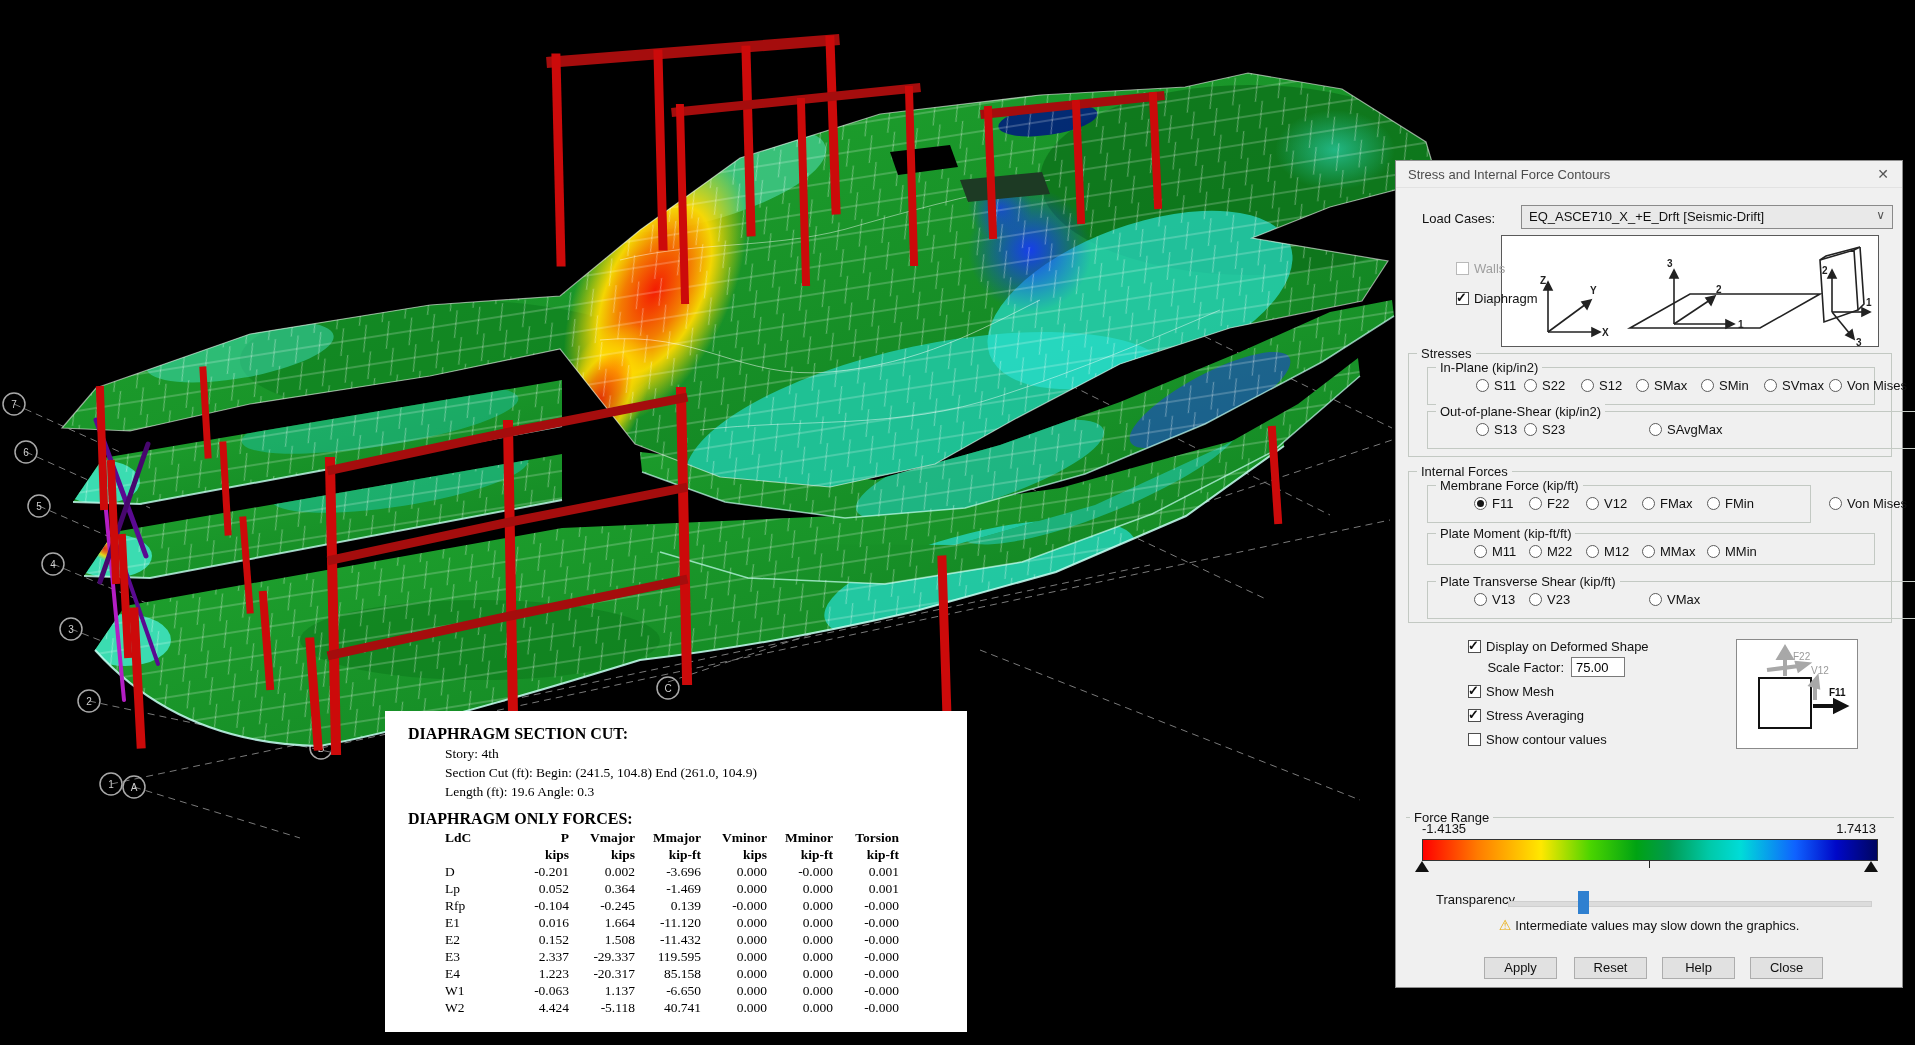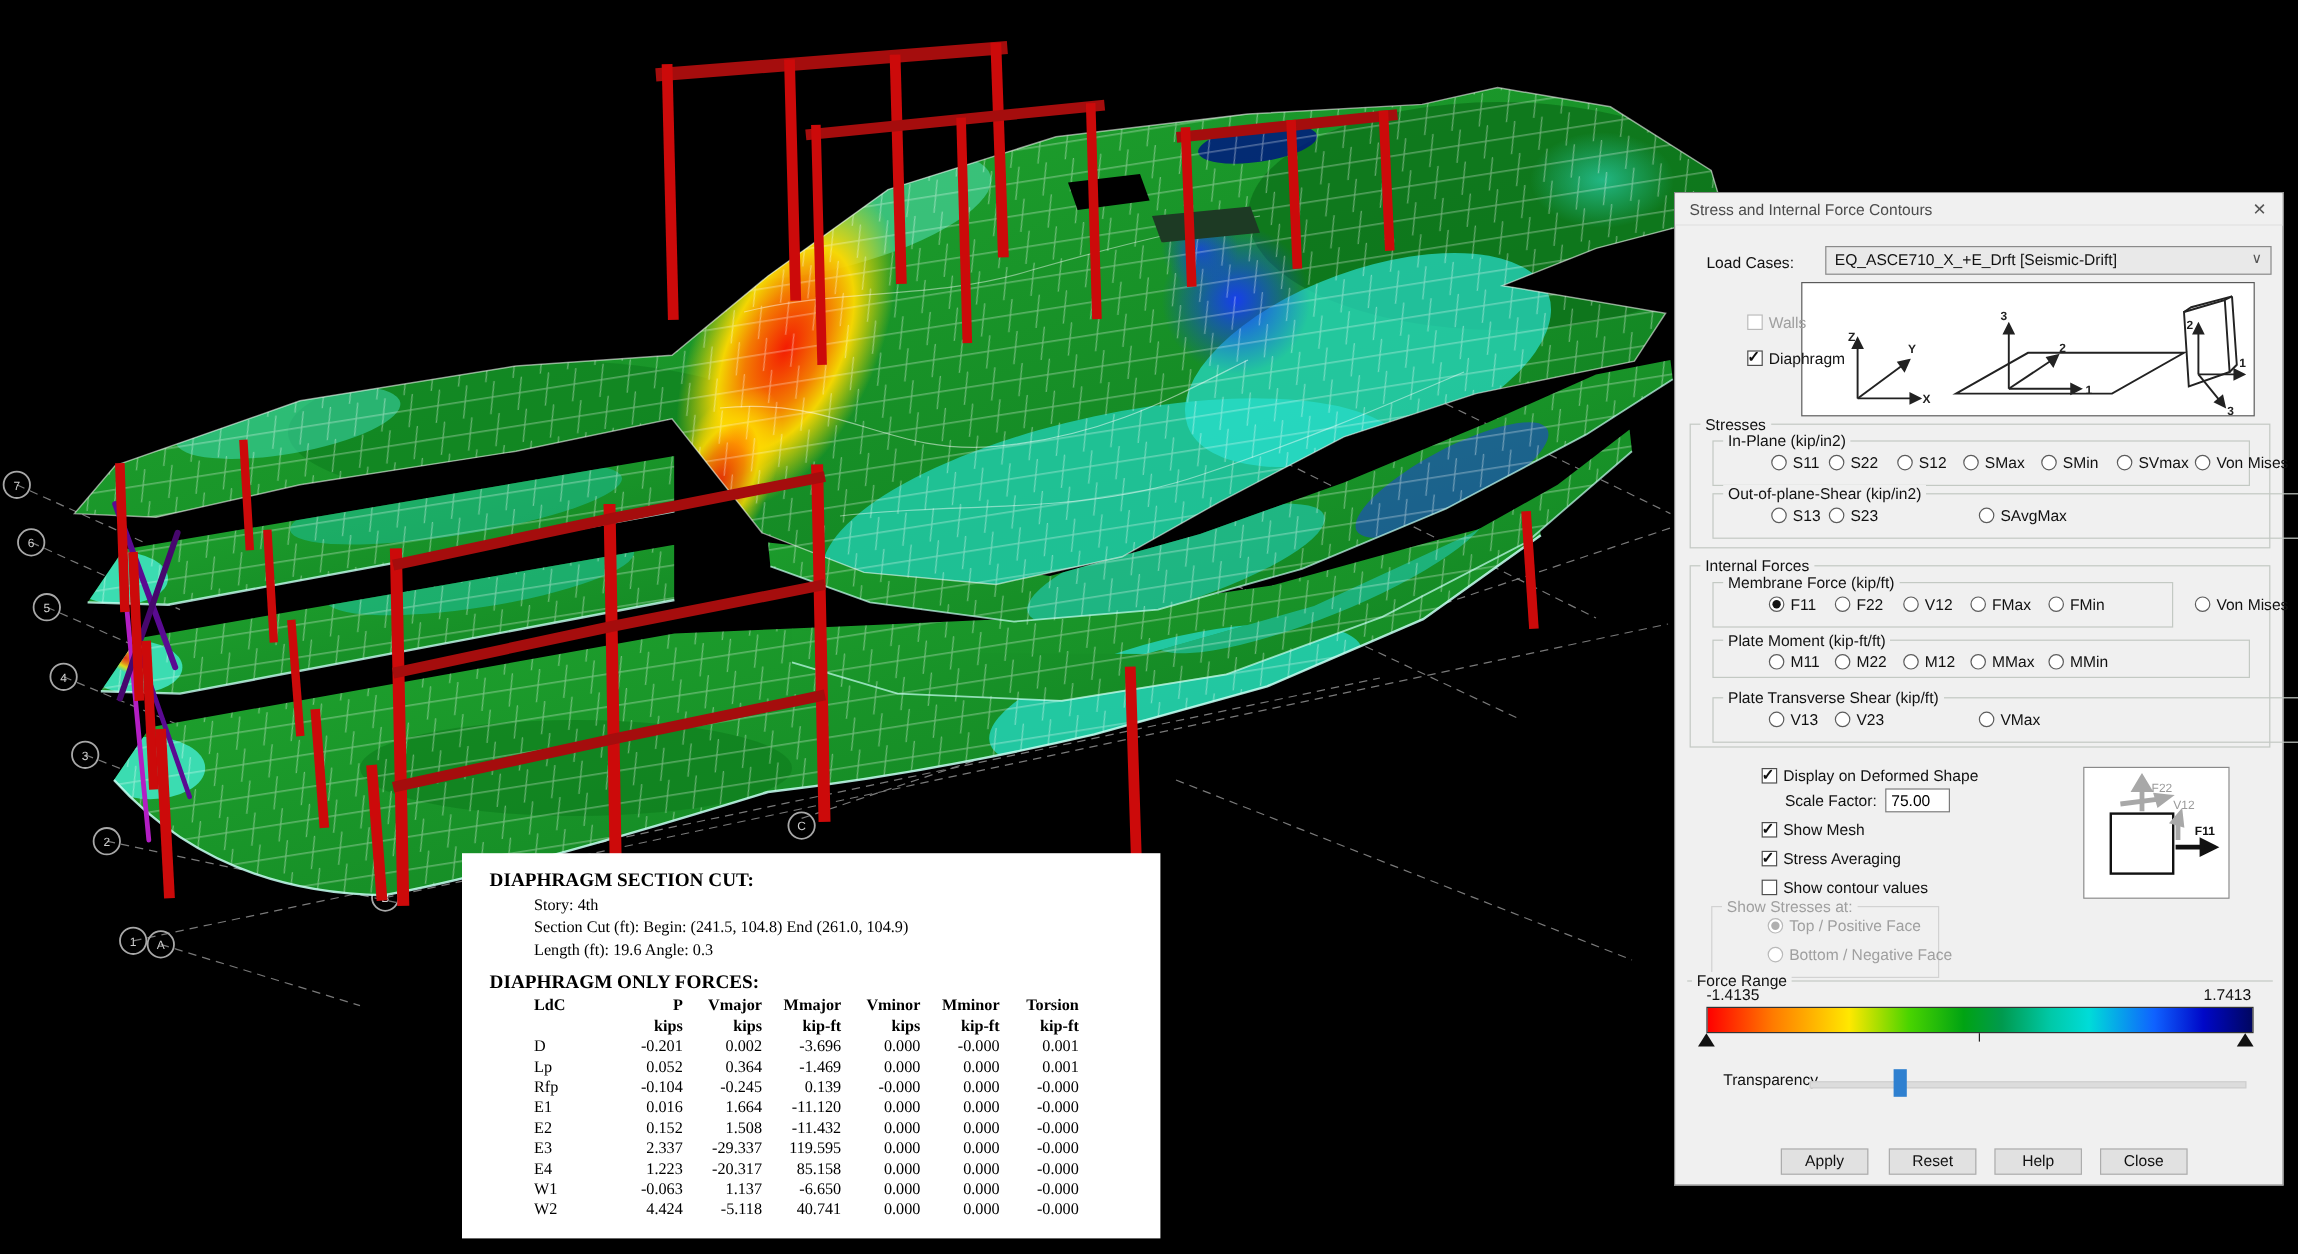--- a/index.html
+++ b/index.html
@@ -609,31 +609,20 @@
   </label>
   <label class="item" style="left:36px;top:547px">
     <span class="check on"></span>
       <span>Stress Averaging</span>
   </label>
   <label class="item" style="left:36px;top:571px">
     <span class="check"></span>
       <span>Show contour values</span>
   </label>
 
-  <div class="grp" style="left:30px;top:594px;width:190px;height:60px;border-color:#d2d2d2">
-    <span class="cap gray">Show Stresses at:</span>
-    <label class="item" style="left:10px;top:8px">
-      <span class="radio dis sel"></span>
-        <span class="gray">Top / Positive Face</span>
-    </label>
-    <label class="item" style="left:10px;top:32px">
-      <span class="radio dis"></span>
-        <span class="gray">Bottom / Negative Face</span>
-    </label>
-  </div>
 
   <div class="whitebox" style="left:340px;top:478px;width:122px;height:110px;border-color:#8a8a8a">
     <svg width="120" height="108" viewBox="0 0 120 108">
       <rect x="22" y="38" width="52" height="50" fill="#fff" stroke="#111" stroke-width="2"></rect>
       <g stroke="#a8a8a8" stroke-width="4" fill="#a8a8a8">
         <line x1="48" y1="36" x2="48" y2="16"></line>
           <path d="M48,8 l-6,10 h12 Z"></path>
         <line x1="30" y1="30" x2="62" y2="26"></line>
           <path d="M70,24 l-10,-1 2,7 Z"></path>
         <line x1="78" y1="60" x2="78" y2="44"></line>
@@ -658,18 +647,21 @@
   <span class="lbl" style="right:26px;top:660px;position:absolute">1.7413</span>
   <div id="force-bar"></div>
   <div class="tri" style="left:19px;top:700px"></div>
   <div class="tri" style="left:468px;top:700px"></div>
   <div id="bar-tick"></div>
 
   <span class="lbl" style="left:40px;top:731px">Transparency</span>
   <div id="tr-track"></div>
   <div id="tr-thumb"></div>
 
+  <div id="warn">
+    <span class="wicon">⚠</span><span>Intermediate values may slow down the graphics.</span>
+  </div>
 
   <div class="btn" style="left:88px;top:796px">Apply</div>
   <div class="btn" style="left:178px;top:796px">Reset</div>
   <div class="btn" style="left:266px;top:796px">Help</div>
   <div class="btn" style="left:354px;top:796px">Close</div>
 </div>
 
 </body></html>

